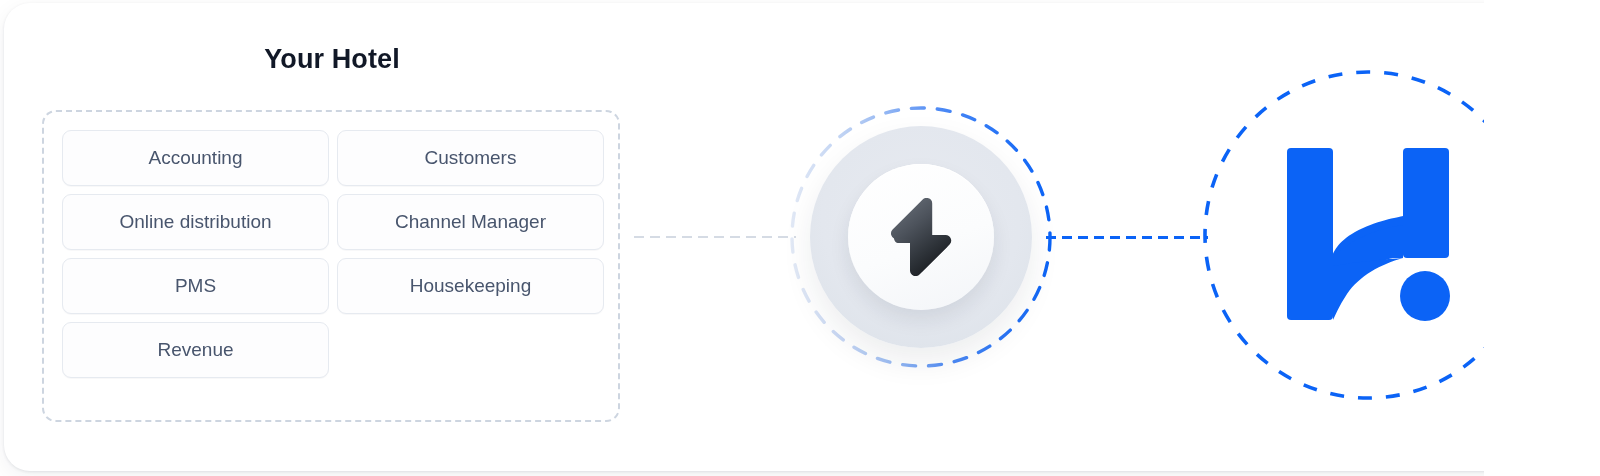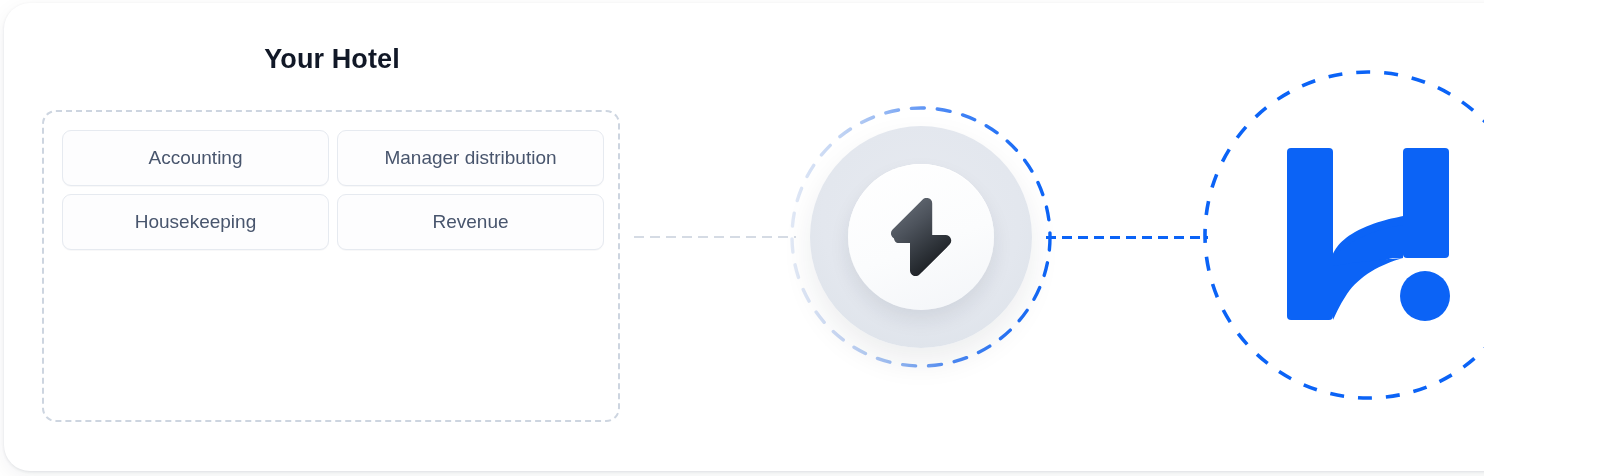--- a/index.html
+++ b/index.html
@@ -185,26 +185,35 @@
     <h1 class="panel-title">Your Hotel</h1>
   </div>
 
   <div class="modules-group">
     <div class="modules-grid">
 
       <div class="module-card">
         <span class="module-label">Accounting</span>
       </div>
 
-
-      <div class="module-card">
-        <span class="module-label">Manager distribution</span>
-      </div>
-
-
+      <div class="module-card">
+        <span class="module-label">Customers</span>
+      </div>
+
+      <div class="module-card">
+        <span class="module-label">Online distribution</span>
+      </div>
+
+      <div class="module-card">
+        <span class="module-label">Channel Manager</span>
+      </div>
+
+      <div class="module-card">
+        <span class="module-label">PMS</span>
+      </div>
 
 
       <div class="module-card">
         <span class="module-label">Housekeeping</span>
       </div>
 
       <div class="module-card">
         <span class="module-label">Revenue</span>
       </div>
 

